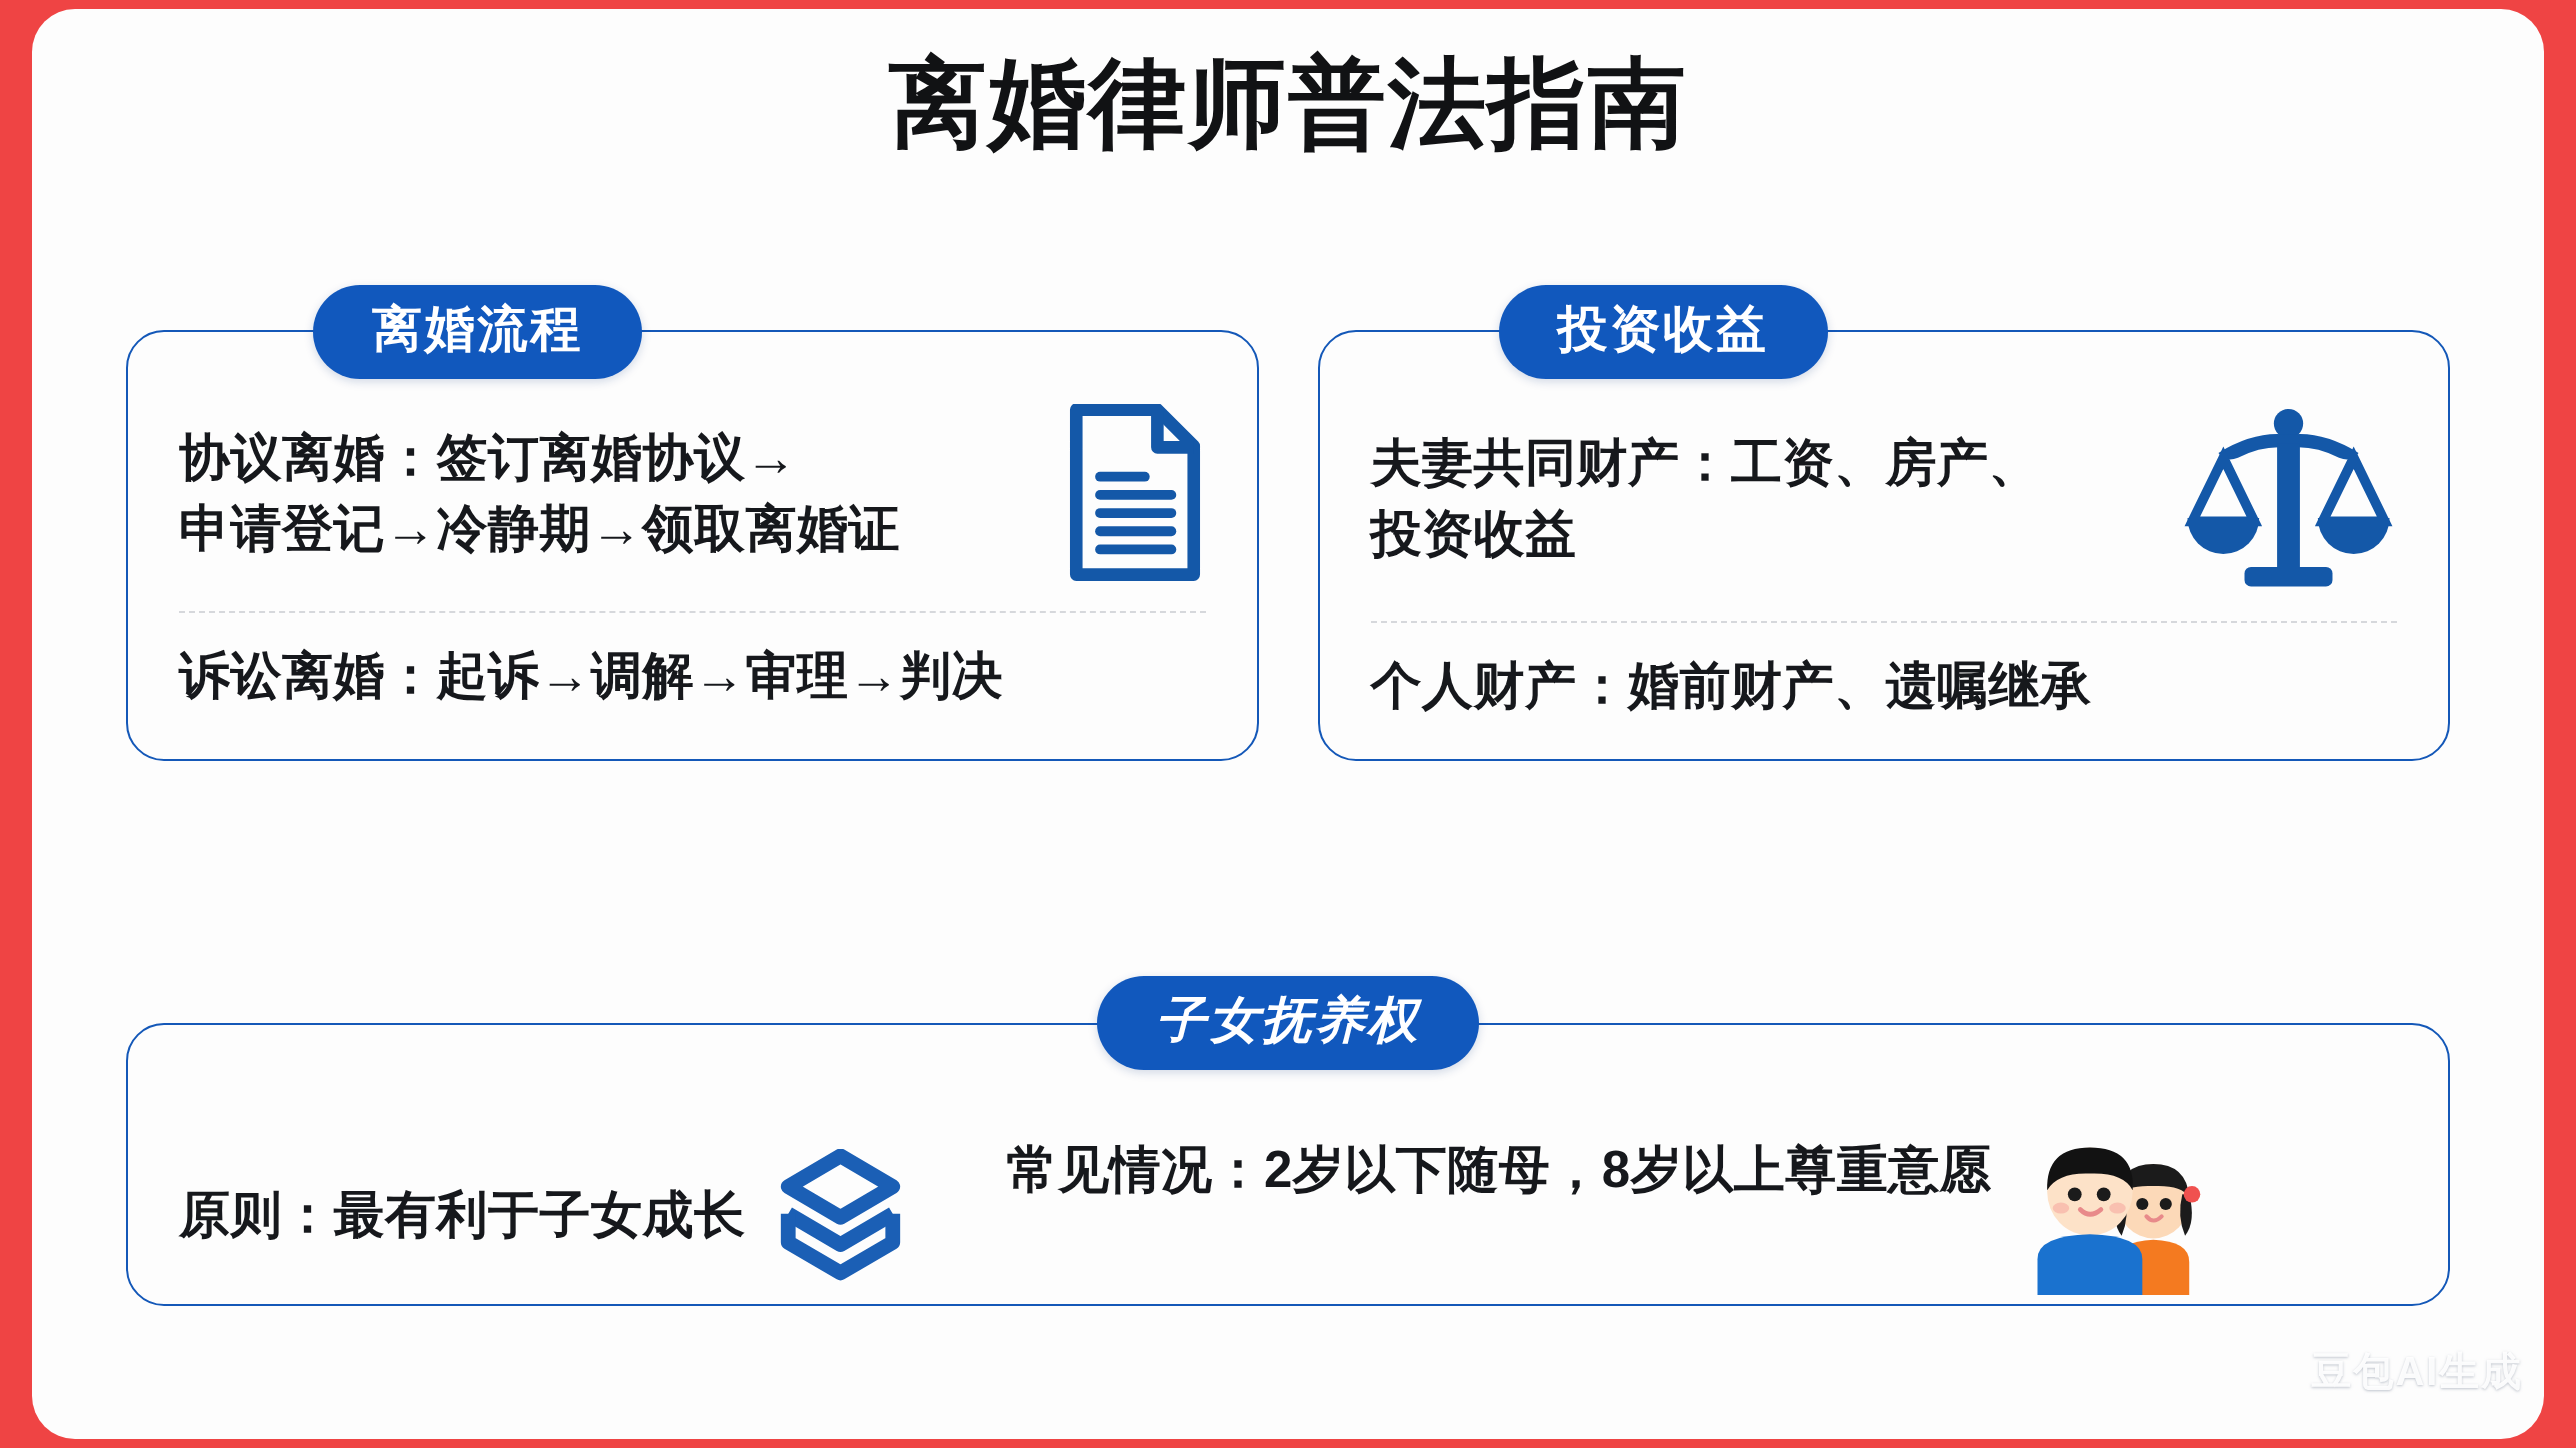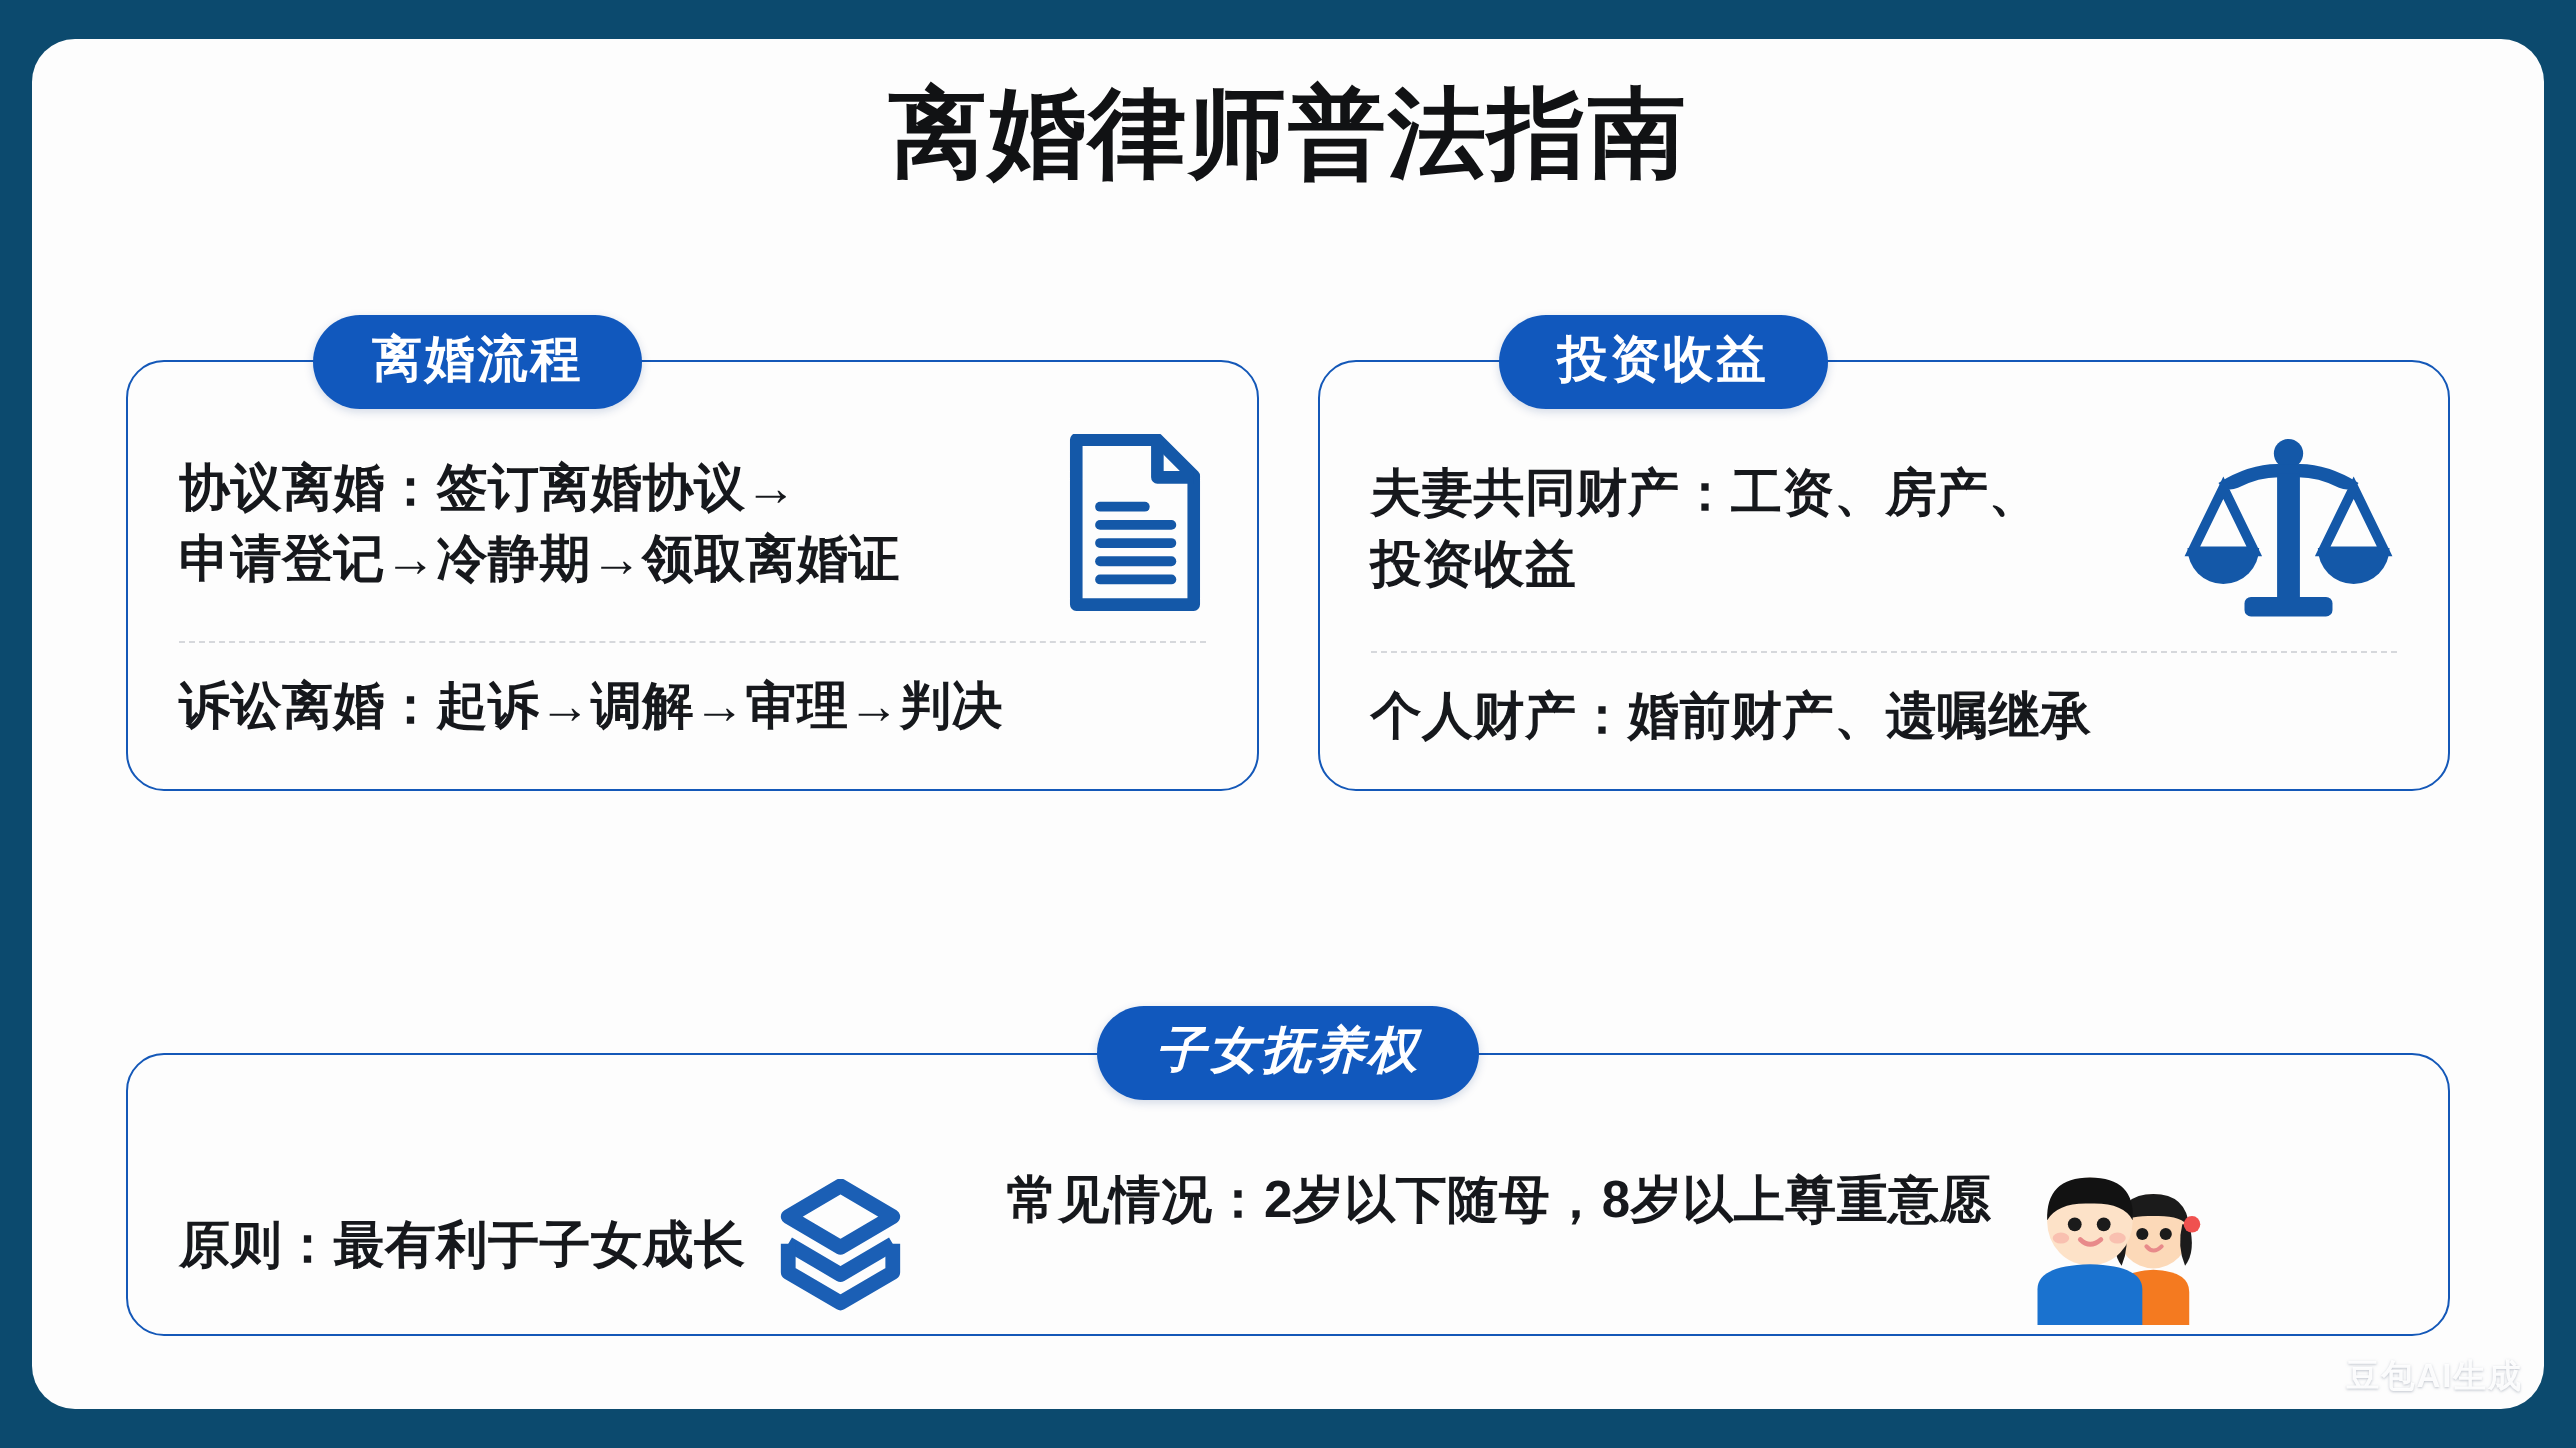--- a/index.html
+++ b/index.html
@@ -12,23 +12,23 @@
     overflow: hidden;
     background: #1157bd;
     font-family: "Liberation Sans", "DejaVu Sans", sans-serif;
   }
 
   
   .stage {
     position: relative;
     width: 2576px;
     height: 1448px;
-    background: #0c4a6e;
-    box-sizing: border-box;
-    padding: 39px 32px;
+    background: #ef4444;
+    box-sizing: border-box;
+    padding: 9px 32px;
   }
   .panel {
     position: relative;
     width: 100%;
     height: 100%;
     background: #fdfdfd;
     border-radius: 43px;
     box-sizing: border-box;
     overflow: hidden;
   }
@@ -140,21 +140,21 @@
   .icon-doc   { width: 142px; height: 179px; flex: none; }
   .icon-scale { width: 217px; height: 189px; flex: none; }
   .icon-stack { width: 125px; height: 132px; flex: none; }
   .icon-kids  { width: 189px; height: 160px; flex: none; }
 
   
   .watermark {
     position: absolute;
     right: 53px;
     bottom: 49px;
-    font-size: 33px;
+    font-size: 40px;
     font-weight: 700;
     color: rgba(255,255,255,0.92);
     letter-spacing: 1.9px;
     text-shadow: 0 0.9px 2.8px rgba(140,150,165,0.55);
     text-align: center;
   }
 </style>
 </head>
 <body>
 

